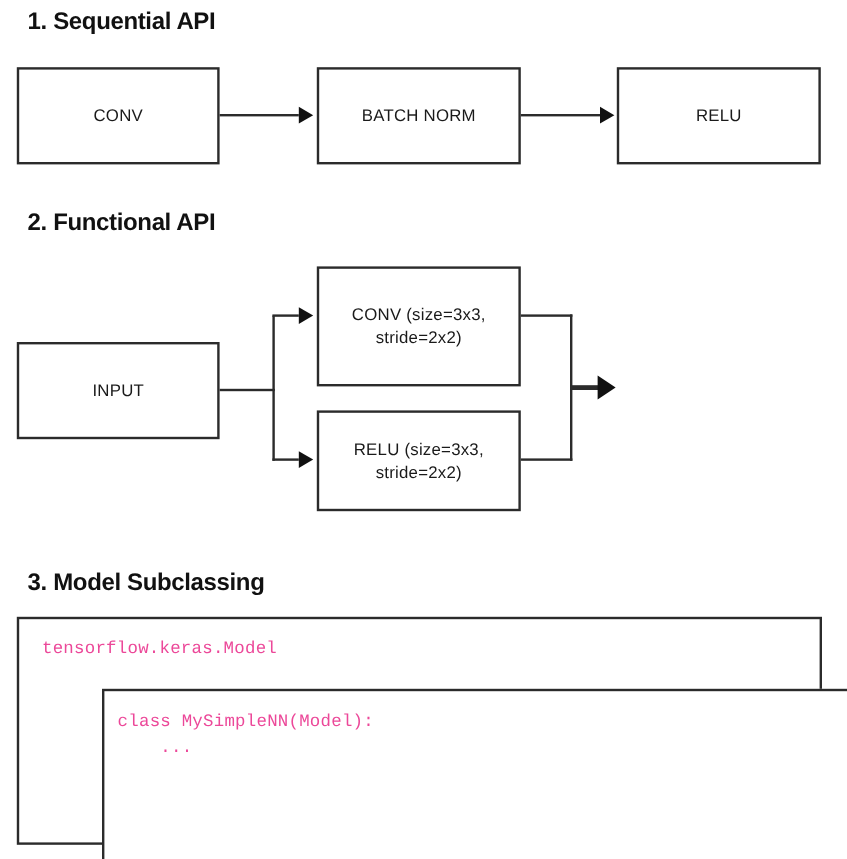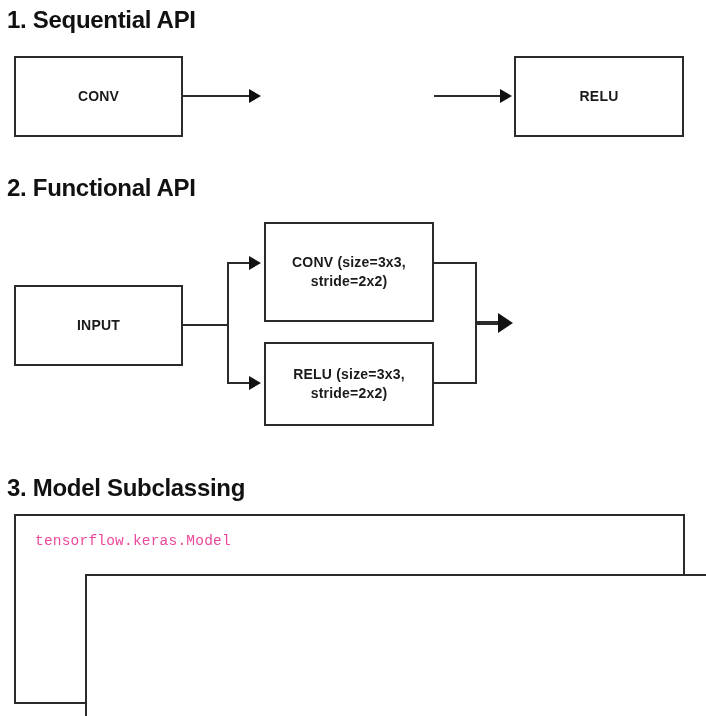--- a/index.html
+++ b/index.html
@@ -22,41 +22,41 @@
     top: 0;
     width: 706px;
     height: 716px;
   }
 
   
   .heading {
     position: absolute;
     font-family: "Liberation Sans", sans-serif;
     font-weight: bold;
-    font-size: 24px;
+    font-size: 20px;
     letter-spacing: -0.3px;
     color: #111111;
     white-space: nowrap;
     line-height: 1;
+    margin-left: 16px;
   }
   #heading-1 { left: 7px;  top: 8px;  }
   #heading-2 { left: 7px;  top: 176px; }
   #heading-3 { left: 7px;  top: 476px; }
 
   
   .flow-box {
     position: absolute;
     box-sizing: border-box;
     border: 2px solid #2b2b2b;
     background: #ffffff;
     display: flex;
     align-items: center;
     justify-content: center;
     text-align: center;
-    font-weight: bold;
   }
   .flow-box .box-label {
     font-family: "Liberation Sans", sans-serif;
     font-size: 14px;
     color: #1a1a1a;
     line-height: 1.35;
     letter-spacing: 0.2px;
     white-space: pre-line;
   }
 
@@ -141,20 +141,23 @@
 
   <div class="heading" id="heading-1">1. Sequential API</div>
 
   <div class="flow-box" id="box-conv">
     <span class="box-label">CONV</span>
   </div>
 
   <div class="line-h" id="conn1-line"></div>
   <div class="arrow-head" id="conn1-head"></div>
 
+  <div class="flow-box" id="box-batchnorm">
+    <span class="box-label">BATCH NORM</span>
+  </div>
 
   <div class="line-h" id="conn2-line"></div>
   <div class="arrow-head" id="conn2-head"></div>
 
   <div class="flow-box" id="box-relu">
     <span class="box-label">RELU</span>
   </div>
 
   <div class="heading" id="heading-2">2. Functional API</div>
 
@@ -187,14 +190,16 @@
 
 
   <div class="heading" id="heading-3">3. Model Subclassing</div>
 
   <div class="code-box" id="outer-code-box"></div>
 
   <div class="code-text" id="outer-code-label">tensorflow.keras.Model</div>
 
   <div class="code-box" id="inner-code-box"></div>
 
+  <div class="code-text" id="inner-code-label">class MySimpleNN(Model):
+    ...</div>
 
 </div>
 
 </body></html>

